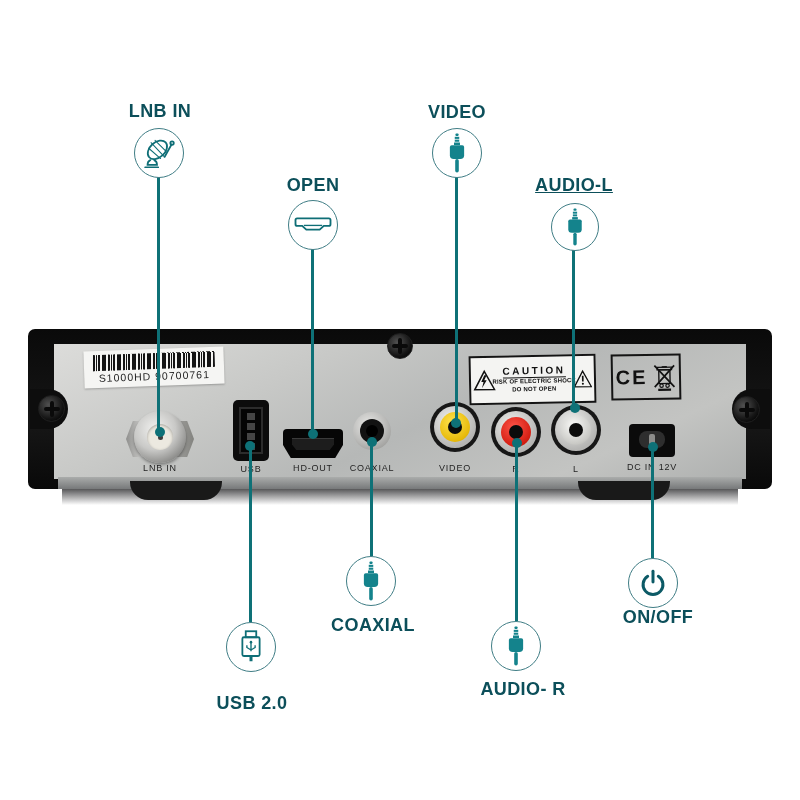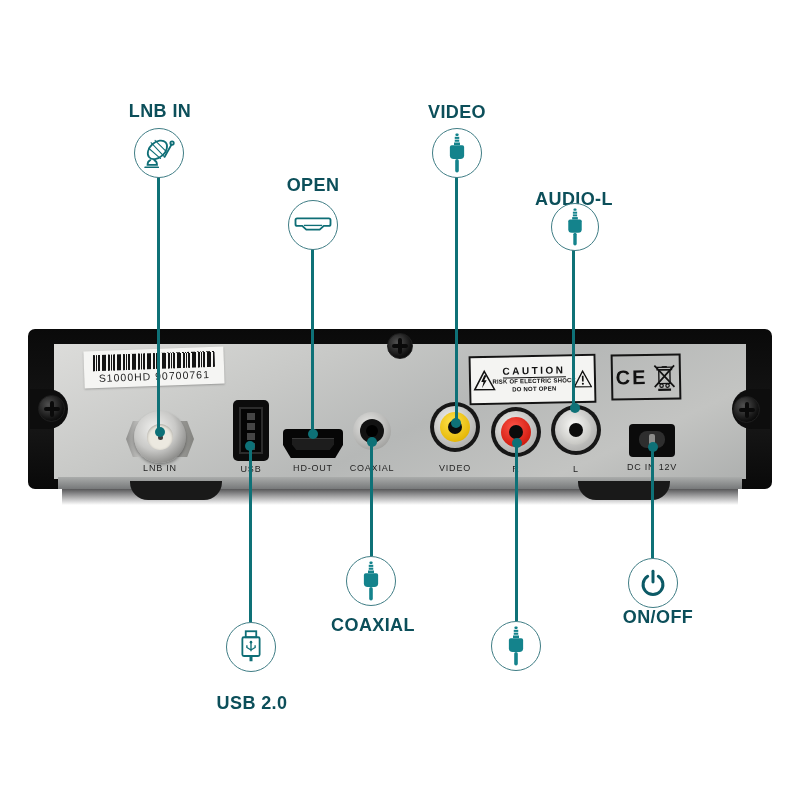--- a/index.html
+++ b/index.html
@@ -219,21 +219,21 @@
         <rect x="22" y="3" width="4" height="3.2" rx="1"></rect>
         <rect x="21" y="7.4" width="6" height="2.8"></rect>
         <rect x="21" y="11.2" width="6" height="2.8"></rect>
         <rect x="20" y="15" width="8" height="3.4"></rect>
         <path d="M17 18.5 h14 a2.5 2.5 0 0 1 2.5 2.5 v11 a5 5 0 0 1 -5 5 h-9 a5 5 0 0 1 -5 -5 v-11 a2.5 2.5 0 0 1 2.5 -2.5 z"></path>
         <rect x="21.6" y="37" width="4.8" height="18" rx="2.4"></rect>
       </g>
     </svg>
   </div>
 
-  <div class="co-label" style="left:514px;top:189px;">AUDIO-L</div>
+  <div class="co-label" style="left:514px;top:175px;text-decoration:underline;">AUDIO-L</div>
   <div class="leader" style="left:572px;top:250px;height:156px;"></div>
   <div class="dot" style="left:570px;top:403px;"></div>
   <div class="co-circle" style="left:551px;top:203px;width:48px;height:48px;">
     <svg class="ico-fill" width="34" height="42" viewBox="0 0 48 58">
       <g fill="currentColor">
         <rect x="22" y="3" width="4" height="3.2" rx="1"></rect>
         <rect x="21" y="7.4" width="6" height="2.8"></rect>
         <rect x="21" y="11.2" width="6" height="2.8"></rect>
         <rect x="20" y="15" width="8" height="3.4"></rect>
         <path d="M17 18.5 h14 a2.5 2.5 0 0 1 2.5 2.5 v11 a5 5 0 0 1 -5 5 h-9 a5 5 0 0 1 -5 -5 v-11 a2.5 2.5 0 0 1 2.5 -2.5 z"></path>
@@ -280,20 +280,21 @@
       <g fill="currentColor">
         <rect x="22" y="3" width="4" height="3.2" rx="1"></rect>
         <rect x="21" y="7.4" width="6" height="2.8"></rect>
         <rect x="21" y="11.2" width="6" height="2.8"></rect>
         <rect x="20" y="15" width="8" height="3.4"></rect>
         <path d="M17 18.5 h14 a2.5 2.5 0 0 1 2.5 2.5 v11 a5 5 0 0 1 -5 5 h-9 a5 5 0 0 1 -5 -5 v-11 a2.5 2.5 0 0 1 2.5 -2.5 z"></path>
         <rect x="21.6" y="37" width="4.8" height="18" rx="2.4"></rect>
       </g>
     </svg>
   </div>
+  <div class="co-label" style="left:458px;top:679px;width:130px;">AUDIO- R</div>
 
   <div class="dot" style="left:648px;top:442px;"></div>
   <div class="leader" style="left:651px;top:448px;height:110px;"></div>
   <div class="co-circle" style="left:628px;top:558px;">
     <svg class="ico-dark" width="34" height="34" viewBox="0 0 48 48">
       <g fill="none" stroke="currentColor" stroke-width="4.2" stroke-linecap="round">
         <path d="M16.5 14.5 a14 14 0 1 0 15 0"></path>
         <path d="M24 7.5 v15"></path>
       </g>
     </svg>

